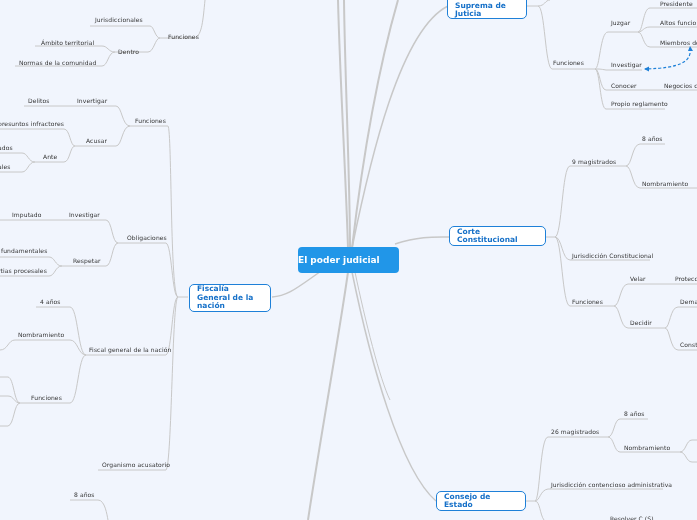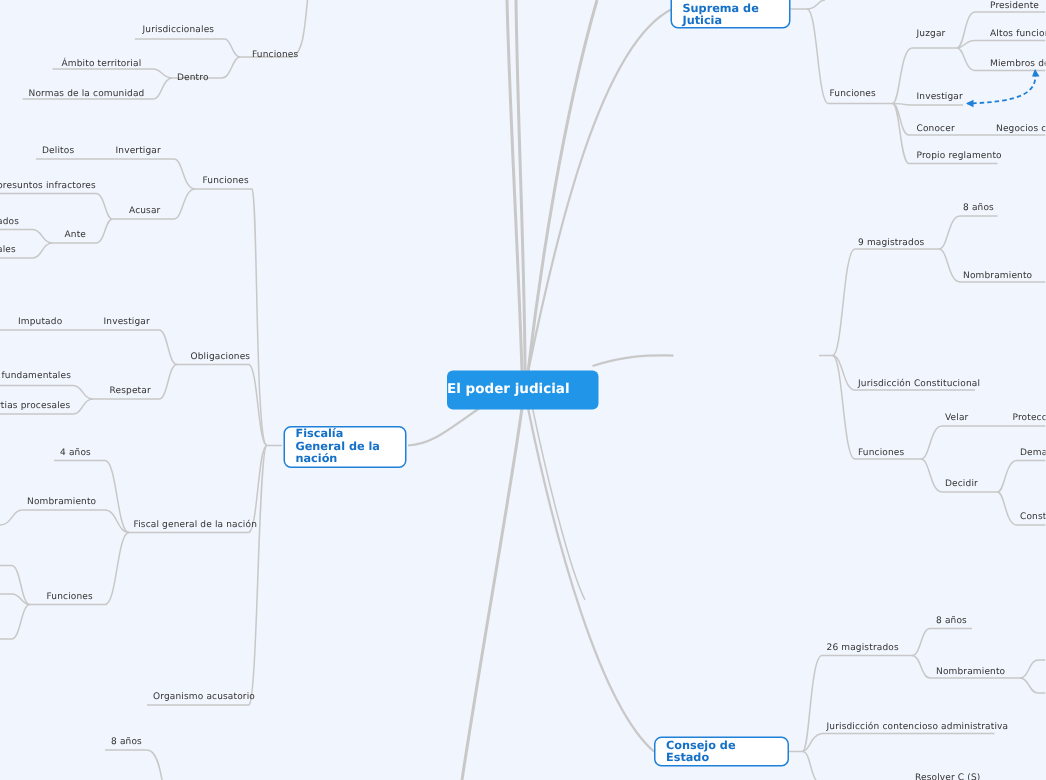--- a/index.html
+++ b/index.html
@@ -110,20 +110,23 @@
   <polygon points="644,69 649,66.5 649,71.5" fill="#1e80d8"></polygon>
 </svg>
 
 <div class="main" style="left:298px;top:247px;width:101px;height:26px;">
   <span>El poder judicial</span>
 </div>
 
 <div class="topic" style="left:447px;top:-7px;width:80px;height:26px;">
   <span style="white-space:normal;width:60px;">Corte Suprema de Juticia</span>
 </div>
+<div class="topic" style="left:449px;top:226px;width:97px;height:20px;justify-content:center;">
+  <span>Corte Constitucional</span>
+</div>
 <div class="topic" style="left:436px;top:491px;width:90px;height:20px;justify-content:center;">
   <span>Consejo de Estado</span>
 </div>
 <div class="topic" style="left:189px;top:284px;width:82px;height:28px;">
   <span style="white-space:normal;width:70px;">Fiscalía General de la nación</span>
 </div>
 
 <span class="lbl" style="left:95px;top:16px;">Jurisdiccionales</span>
 <span class="lbl" style="left:168px;top:33px;">Funciones</span>
 <span class="lbl" style="left:41px;top:39px;">Ámbito territorial</span>

